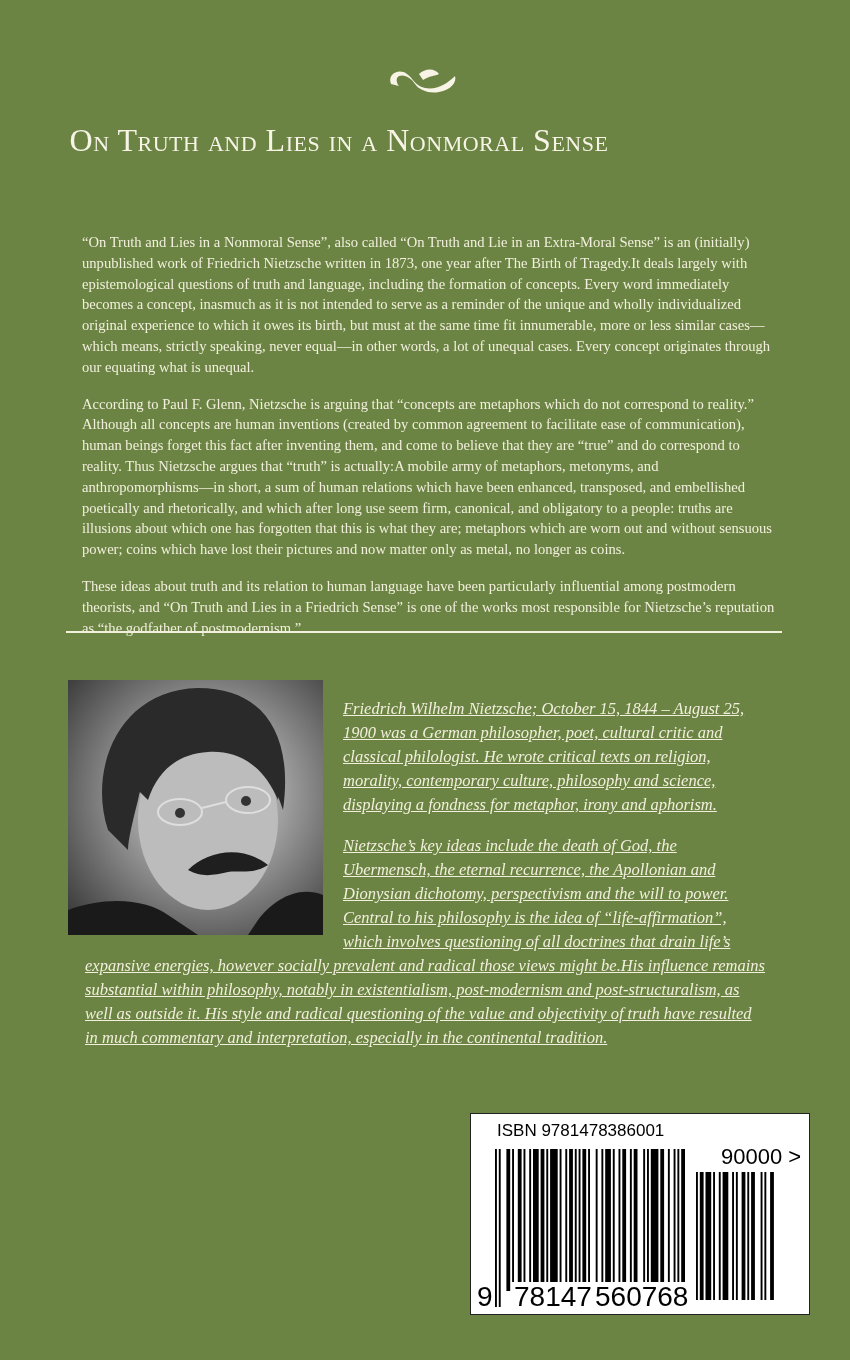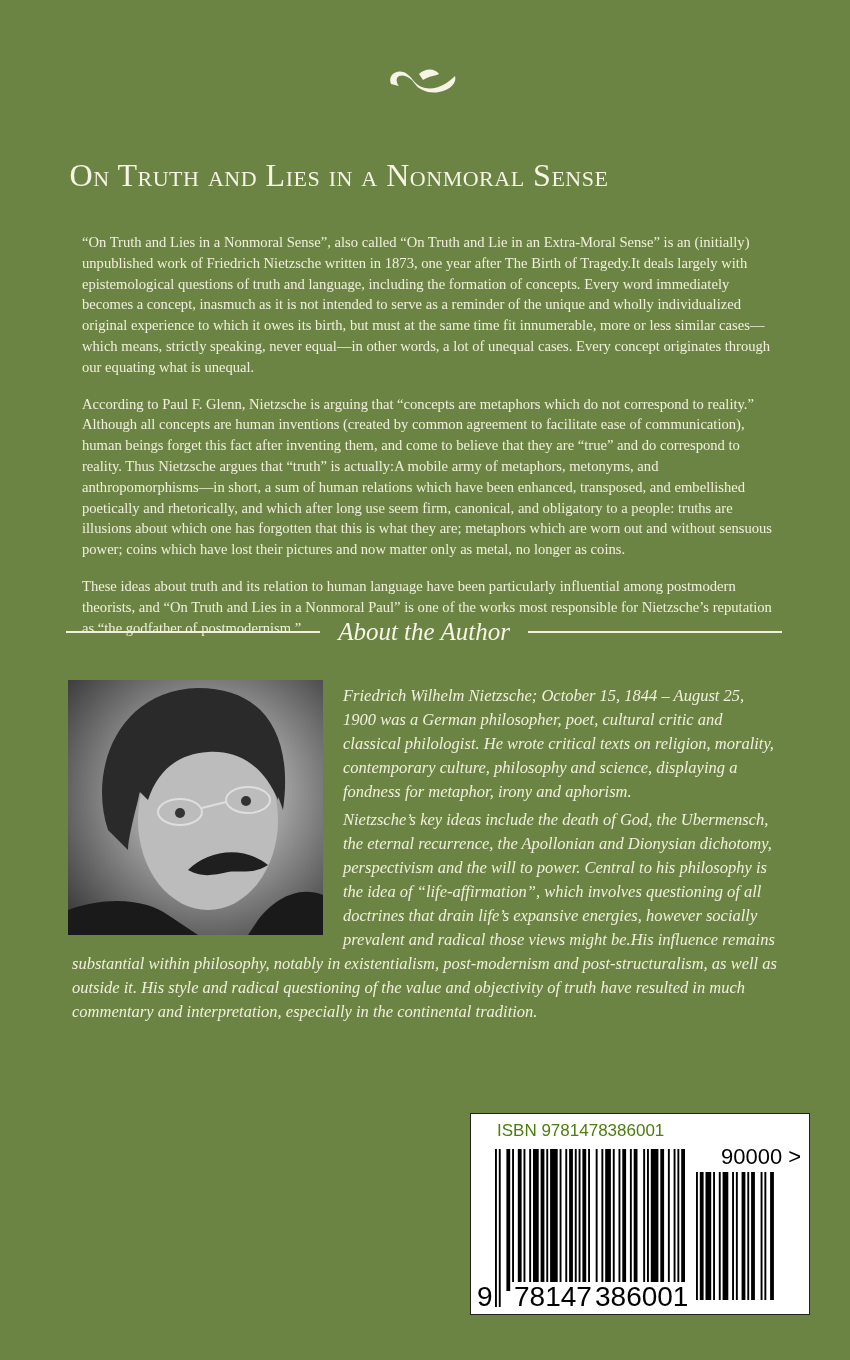--- a/index.html
+++ b/index.html
@@ -12,21 +12,20 @@
   .ornament {
     position: absolute; left: 385px; top: 62px; width: 80px; height: 32px;
   }
   .title {
     position: absolute; left: 0; top: 122px; width: 678px;
     text-align: center;
     font-family: "Liberation Serif", serif;
     font-variant: small-caps;
     font-size: 32px; letter-spacing: 0.5px;
     color: #f7f4e6;
-    margin-top: 35px;
   }
   .desc {
     position: absolute; left: 66px; top: 216px; width: 725px;
     font-family: "Liberation Serif", serif;
     font-size: 14.6px; line-height: 20.8px;
     color: #f2efdc;
   }
   .desc p { margin: 16px; }
   .divider-row {
     position: absolute; left: 66px; top: 614px; width: 716px; height: 36px;
@@ -35,34 +34,34 @@
   .rule { flex: 1; height: 2px; background: #f2efdc; }
   .about-title {
     font-family: "Liberation Serif", serif; font-style: italic;
     font-size: 25px; color: #f7f4e6; padding: 0 18px; white-space: nowrap;
   }
   .author-block {
     position: absolute; left: 68px; top: 680px; width: 716px;
     font-family: "Liberation Serif", serif; font-style: italic;
     font-size: 16.5px; line-height: 24px; color: #f2efdc;
   }
-  .author-block p { margin: 4px; }
+  .author-block p { margin: 17px; text-decoration: underline; }
   .portrait {
     float: left; width: 255px; height: 255px; margin: 0 20px 4px 0;
     background: radial-gradient(ellipse at 55% 45%, #d9d9d9 0%, #9c9c9c 40%, #5a5a5a 75%, #2e2e2e 100%);
     position: relative; overflow: hidden;
   }
   .portrait svg { position: absolute; left: 0; top: 0; }
   .barcode-box {
     position: absolute; left: 470px; top: 1113px; width: 338px; height: 200px;
     background: #ffffff; border: 1px solid #222;
   }
   .isbn-label {
     position: absolute; left: 26px; top: 7px;
-    font-family: "Liberation Sans", sans-serif; font-size: 17px; color: #4d7c0f;
+    font-family: "Liberation Sans", sans-serif; font-size: 17px; color: #000000;
   }
   .price-label {
     position: absolute; left: 250px; top: 30px;
     font-family: "Liberation Sans", sans-serif; font-size: 22px; color: #000; text-align: right;
   }
   .digits {
     position: absolute; bottom: 2px;
     font-family: "Liberation Sans", sans-serif; font-size: 28px; color: #000;
     background: #fff; line-height: 30px;
   }
@@ -74,26 +73,25 @@
 <svg class="ornament" viewBox="0 0 80 32">
   <path d="M6 22 C2 12 14 6 22 12 C28 16 30 24 40 26 C52 28 62 22 70 14 C72 20 66 28 54 30 C44 32 34 28 30 22 C26 16 20 12 14 14 C10 16 12 22 14 24 Z" fill="#f7f4e6"></path>
   <path d="M34 12 C40 6 50 6 54 12 C50 14 44 14 38 18 Z" fill="#f7f4e6"></path>
 </svg>
 
 <div class="title">On Truth and Lies in a Nonmoral Sense</div>
 
 <div class="desc">
   <p>“On Truth and Lies in a Nonmoral Sense”, also called “On Truth and Lie in an Extra-Moral Sense” is an (initially) unpublished work of Friedrich Nietzsche written in 1873, one year after The Birth of Tragedy.It deals largely with epistemological questions of truth and language, including the formation of concepts. Every word immediately becomes a concept, inasmuch as it is not intended to serve as a reminder of the unique and wholly individualized original experience to which it owes its birth, but must at the same time fit innumerable, more or less similar cases—which means, strictly speaking, never equal—in other words, a lot of unequal cases. Every concept originates through our equating what is unequal.</p>
   <p>According to Paul F. Glenn, Nietzsche is arguing that “concepts are metaphors which do not correspond to reality.” Although all concepts are human inventions (created by common agreement to facilitate ease of communication), human beings forget this fact after inventing them, and come to believe that they are “true” and do correspond to reality. Thus Nietzsche argues that “truth” is actually:A mobile army of metaphors, metonyms, and anthropomorphisms—in short, a sum of human relations which have been enhanced, transposed, and embellished poetically and rhetorically, and which after long use seem firm, canonical, and obligatory to a people: truths are illusions about which one has forgotten that this is what they are; metaphors which are worn out and without sensuous power; coins which have lost their pictures and now matter only as metal, no longer as coins.</p>
-  <p>These ideas about truth and its relation to human language have been particularly influential among postmodern theorists, and “On Truth and Lies in a Nonmoral Paul” is one of the works most responsible for Nietzsche’s reputation  as “the godfather of postmodernism.”</p>
+  <p>These ideas about truth and its relation to human language have been particularly influential among postmodern theorists, and “On Truth and Lies in a Friedrich Sense” is one of the works most responsible for Nietzsche’s reputation  as “the godfather of postmodernism.”</p>
 </div>
 
 <div class="divider-row">
   <div class="rule"></div>
-  <div class="about-title">About the Author</div>
   <div class="rule"></div>
 </div>
 
 <div class="author-block">
   <div class="portrait" title="Portrait of Friedrich Nietzsche">
     <svg width="255" height="255" viewBox="0 0 255 255">
       <path d="M40 150 C20 90 50 10 130 8 C200 8 225 60 215 130 C205 100 190 70 160 60 C120 55 80 70 70 120 C65 140 60 160 60 170 Z" fill="#2a2a2a"></path>
       <ellipse cx="140" cy="140" rx="70" ry="90" fill="#bcbcbc"></ellipse>
       <path d="M70 110 C80 60 120 45 160 50 C200 58 215 90 210 120 C195 85 170 70 140 72 C110 74 90 90 80 120 Z" fill="#2a2a2a"></path>
       <ellipse cx="112" cy="132" rx="22" ry="13" fill="none" stroke="#dedede" stroke-width="2"></ellipse>
@@ -160,14 +158,14 @@
       <rect x="39.89999999999999" y="0" width="1.9" height="128" fill="#000"></rect>
       <rect x="45.59999999999999" y="0" width="3.8" height="128" fill="#000"></rect>
       <rect x="51.29999999999998" y="0" width="1.9" height="128" fill="#000"></rect>
       <rect x="55.09999999999998" y="0" width="3.8" height="128" fill="#000"></rect>
       <rect x="64.59999999999998" y="0" width="1.9" height="128" fill="#000"></rect>
       <rect x="68.39999999999999" y="0" width="1.9" height="128" fill="#000"></rect>
       <rect x="74.1" y="0" width="3.8" height="128" fill="#000"></rect>
     </svg>
   <div class="digits" style="left:6px">9</div>
   <div class="digits" style="left:40px;padding:0 3px">781478</div>
-  <div class="digits" style="left:121px;padding:0 3px">386001</div>
+  <div class="digits" style="left:121px;padding:0 3px">560768</div>
 </div>
 
 </body></html>

